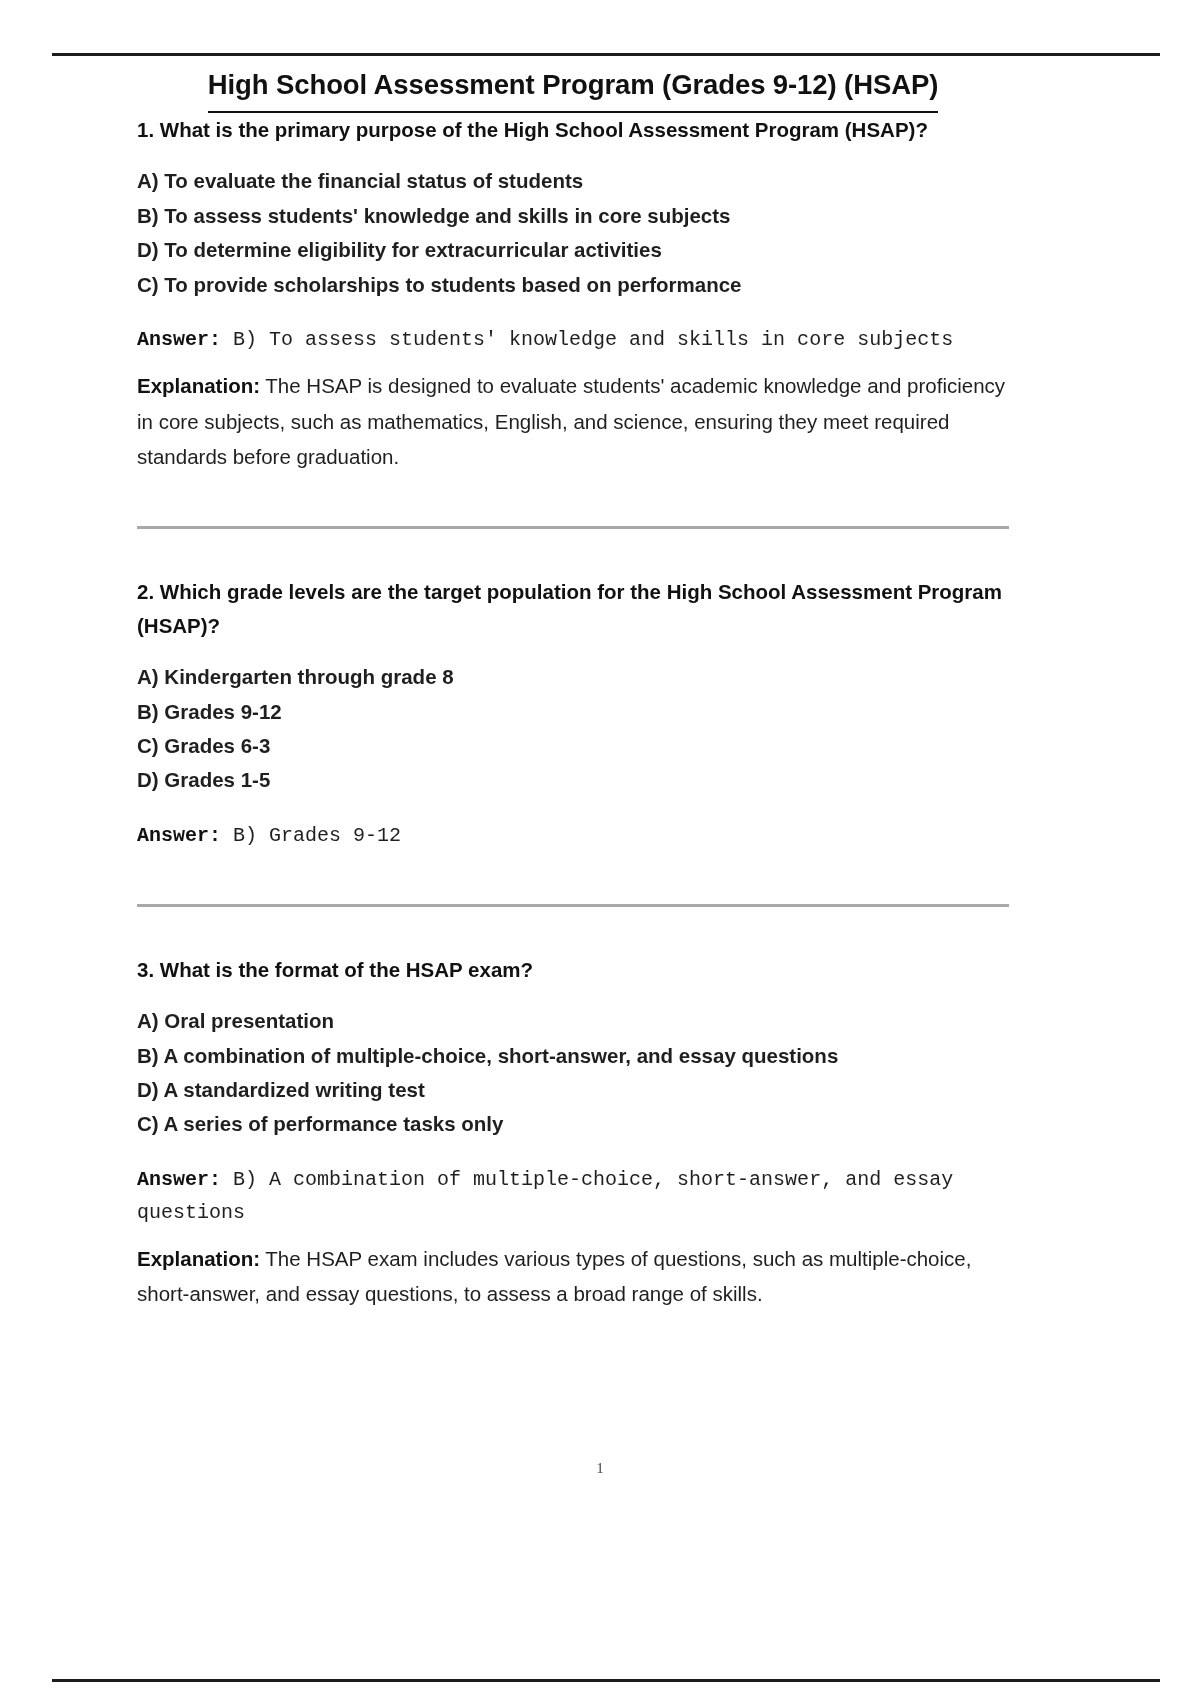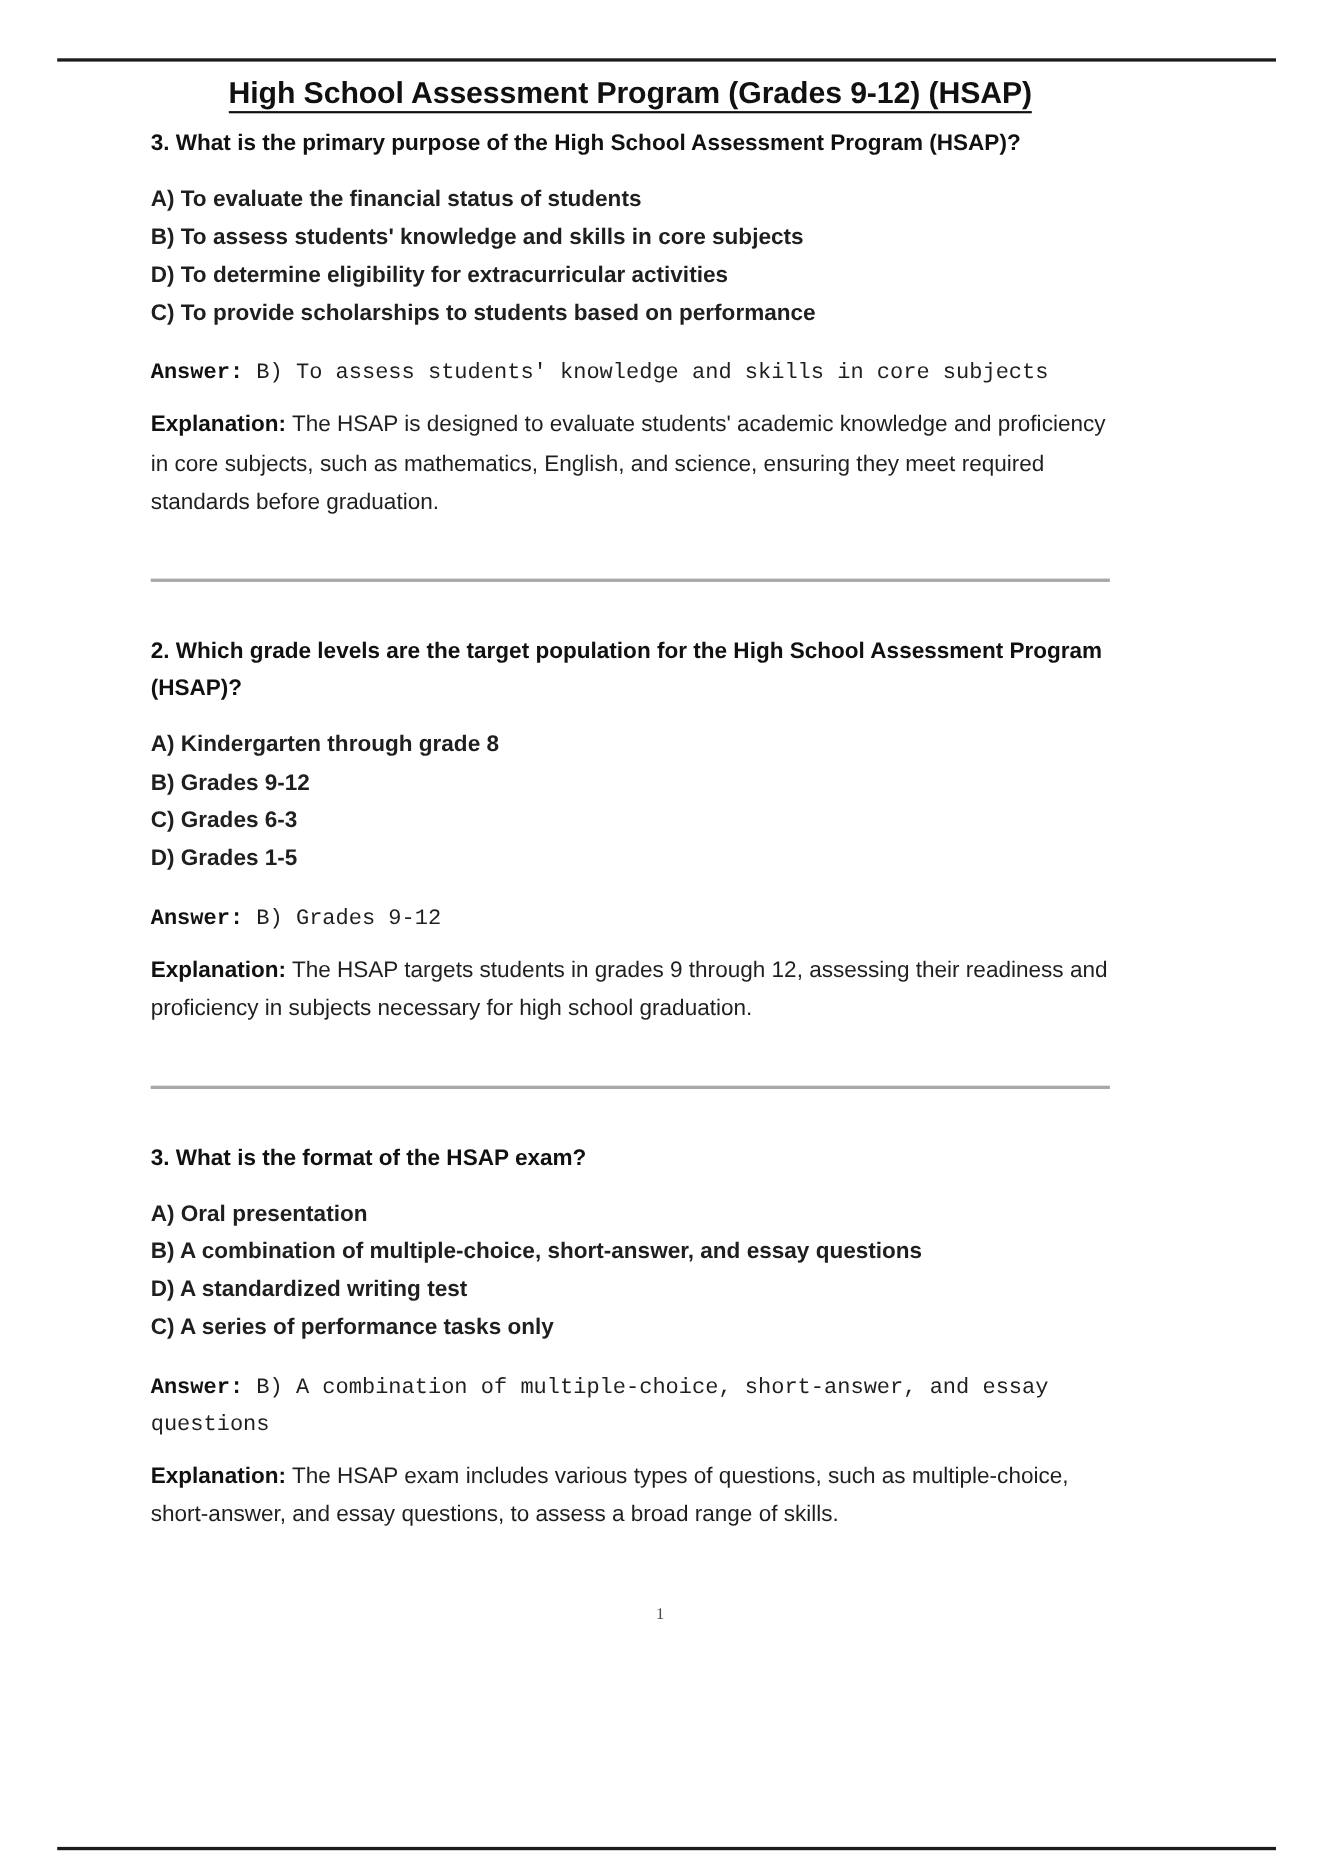--- a/index.html
+++ b/index.html
@@ -50,21 +50,21 @@
     line-height: 1.36;
     color: #111;
     margin: 0 0 4px 0;
     letter-spacing: -0.1px;
   }
   .doc-title .tline {
     display: block;
   }
   .doc-title .tline > span {
     border-bottom: 2.5px solid #111;
-    padding-bottom: 1px;
+    padding-bottom: 11px;
   }
   .title-line-2 {
     margin-top: 4px;
   }
 
   
   .question-block {
     margin-top: 0;
   }
   .q-stem {
@@ -134,21 +134,21 @@
 
   <div class="page-rule top"></div>
 
   <div class="content">
 
     <h1 class="doc-title">
       <span class="tline"><span>High School Assessment Program (Grades 9-12) (HSAP)</span></span>
     </h1>
 
     <section class="question-block">
-      <p class="q-stem">3. What is the primary purpose of the High School Assessment Program (HSAP)?</p>
+      <p class="q-stem">1. What is the primary purpose of the High School Assessment Program (HSAP)?</p>
       <ul class="options">
         <li>A) To evaluate the financial status of students</li>
         <li>B) To assess students' knowledge and skills in core subjects</li>
         <li>D) To determine eligibility for extracurricular activities</li>
         <li>C) To provide scholarships to students based on performance</li>
       </ul>
       <p class="answer-line">
         <span class="lbl">Answer:</span>
         <span>B) To assess students' knowledge and skills in core subjects</span>
       </p>
@@ -165,24 +165,20 @@
       <ul class="options">
         <li>A) Kindergarten through grade 8</li>
         <li>B) Grades 9-12</li>
         <li>C) Grades 6-3</li>
         <li>D) Grades 1-5</li>
       </ul>
       <p class="answer-line">
         <span class="lbl">Answer:</span>
         <span>B) Grades 9-12</span>
       </p>
-      <p class="explanation">
-        <span class="lbl">Explanation:</span>
-        <span>The HSAP targets students in grades 9 through 12, assessing their readiness and proficiency in subjects necessary for high school graduation.</span>
-      </p>
     </section>
 
     <hr class="q-sep">
 
     <section class="question-block">
       <p class="q-stem">3. What is the format of the HSAP exam?</p>
       <ul class="options">
         <li>A) Oral presentation</li>
         <li>B) A combination of multiple-choice, short-answer, and essay questions</li>
         <li>D) A standardized writing test</li>

